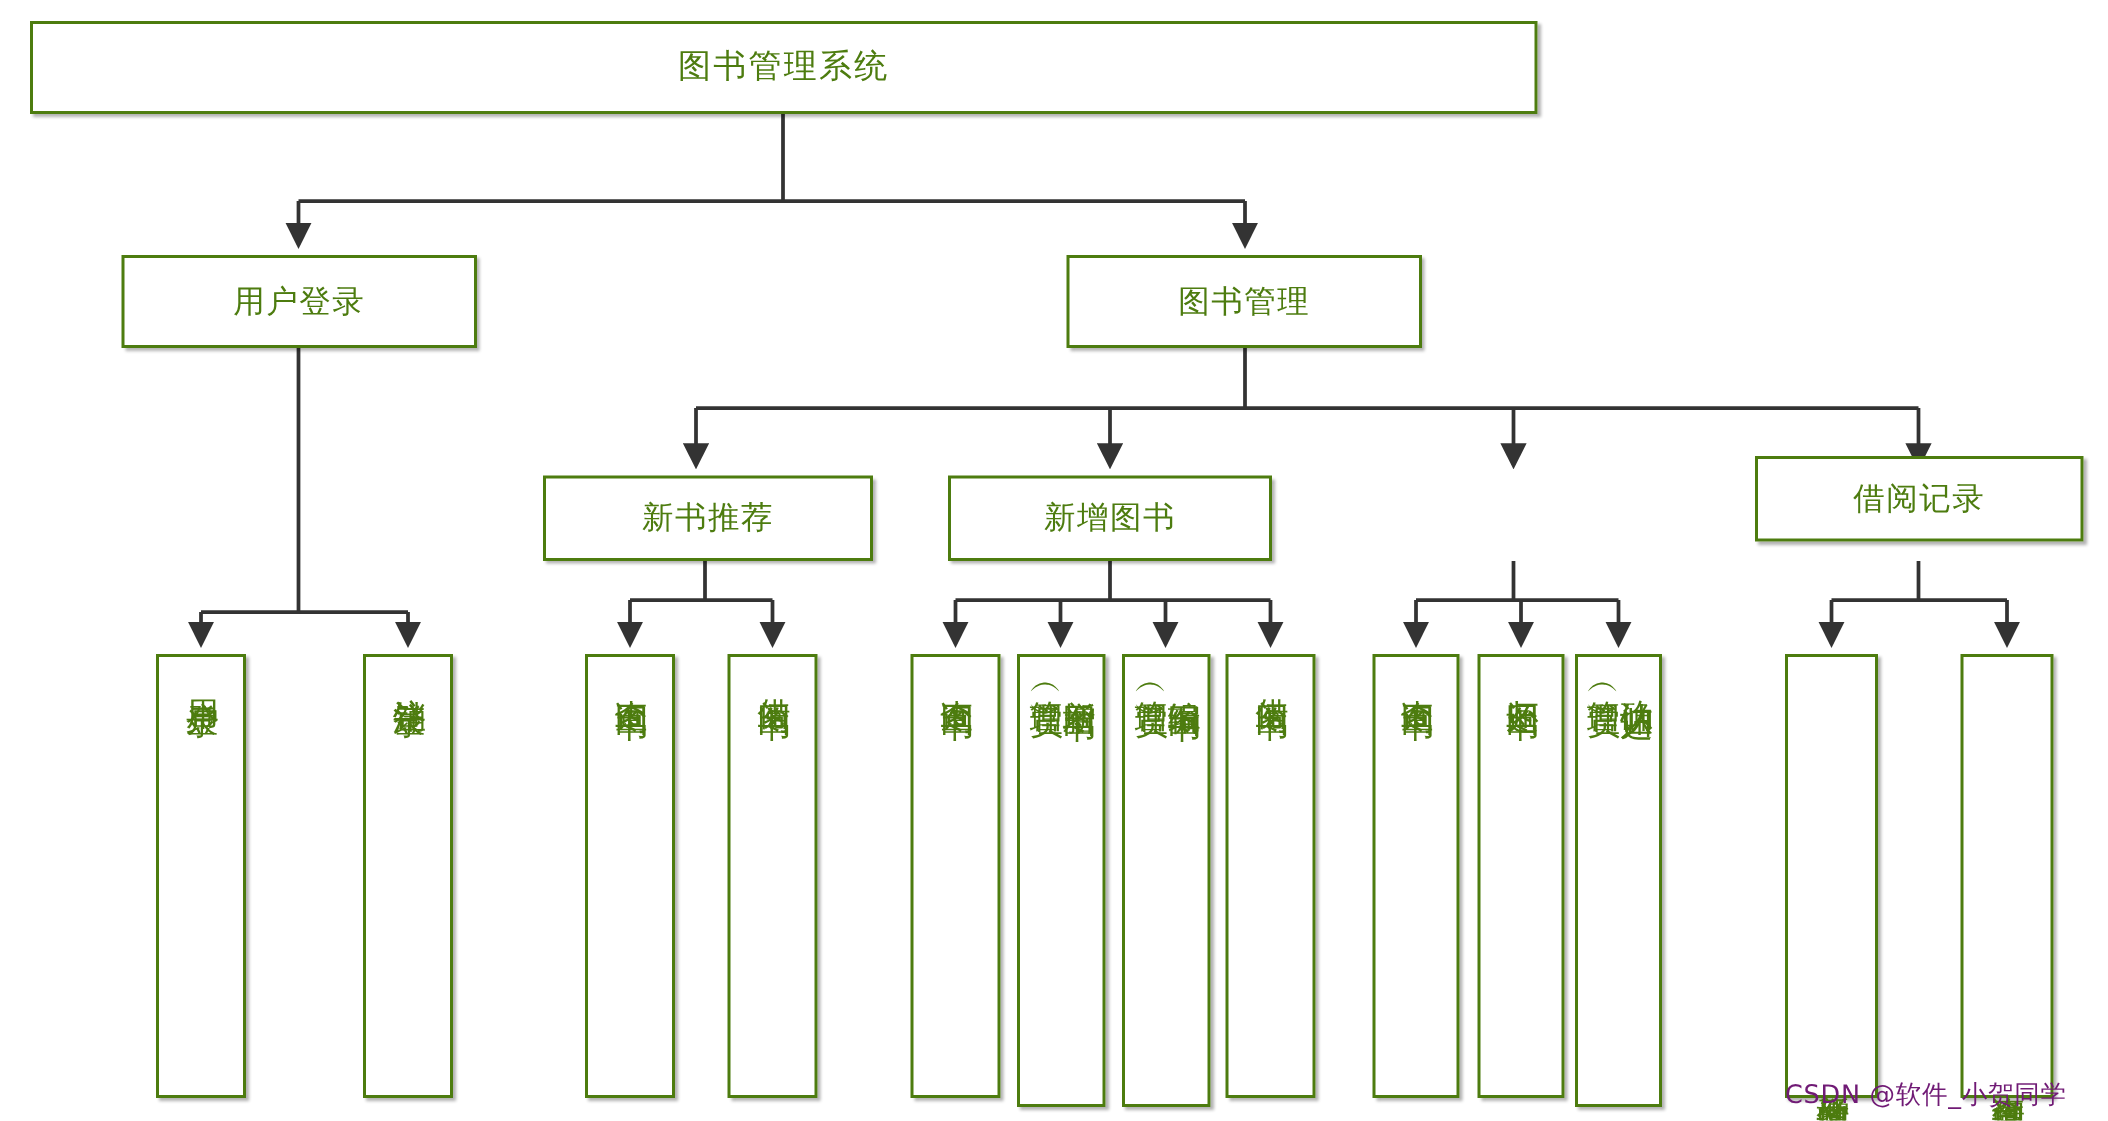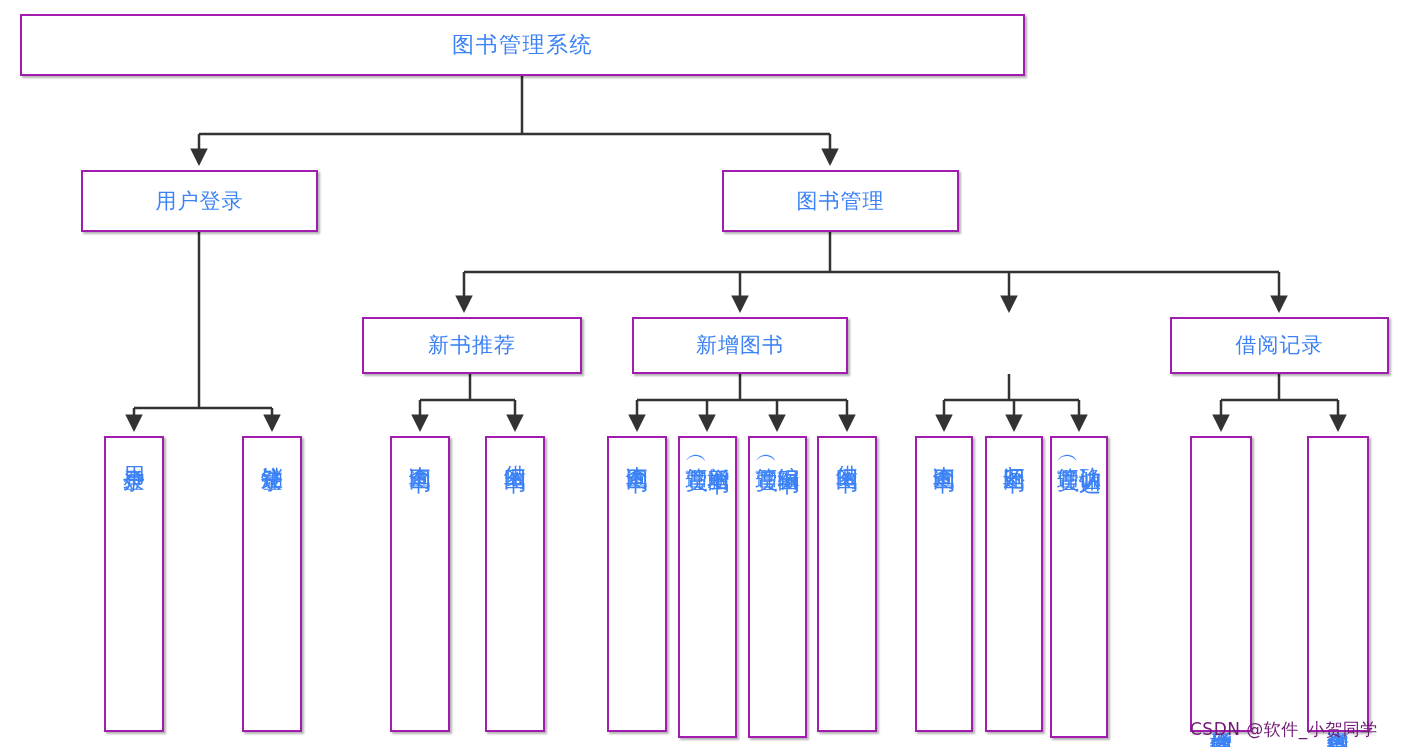--- a/index.html
+++ b/index.html
@@ -23,26 +23,26 @@
     left: 0;
     top: 0;
     width: 1405px;
     height: 747px;
     pointer-events: none;
   }
   .node {
     position: absolute;
     box-sizing: border-box;
     background: #ffffff;
-    border: 2px solid #a21caf;
+    border: 2px solid #4d7c0f;
     box-shadow: 2px 2px 2px rgba(0,0,0,0.30);
     display: flex;
     align-items: center;
     justify-content: center;
-    color: #3b82f6;
+    color: #4d7c0f;
   }
   .node .label {
     display: block;
     text-align: center;
     line-height: 1.15;
     white-space: pre;
   }
   
   .node.h .label {
     font-size: 21px;
@@ -134,31 +134,31 @@
     </g>
   </svg>
 
   <div class="node h root" style="left:20px; top:14px; width:1005px; height:62px;">
     <span class="label">图书管理系统</span>
   </div>
 
   <div class="node h" style="left:81px; top:170px; width:237px; height:62px;">
     <span class="label">用户登录</span>
   </div>
-  <div class="node h" style="left:711px; top:170px; width:237px; height:62px;margin-left:11px;">
+  <div class="node h" style="left:711px; top:170px; width:237px; height:62px;">
     <span class="label">图书管理</span>
   </div>
 
   <div class="node h" style="left:362px; top:317px; width:220px; height:57px;">
     <span class="label">新书推荐</span>
   </div>
   <div class="node h" style="left:632px; top:317px; width:216px; height:57px;">
     <span class="label">新增图书</span>
   </div>
-  <div class="node h" style="left:1170px; top:317px; width:219px; height:57px;">
+  <div class="node h" style="left:1170px; top:304px; width:219px; height:57px;">
     <span class="label">借阅记录</span>
   </div>
 
   <div class="node v" style="left:104px; top:436px; width:60px; height:296px;">
     <span class="label">用户登录</span>
   </div>
   <div class="node v" style="left:242px; top:436px; width:60px; height:296px;">
     <span class="label">注销登录</span>
   </div>
 

